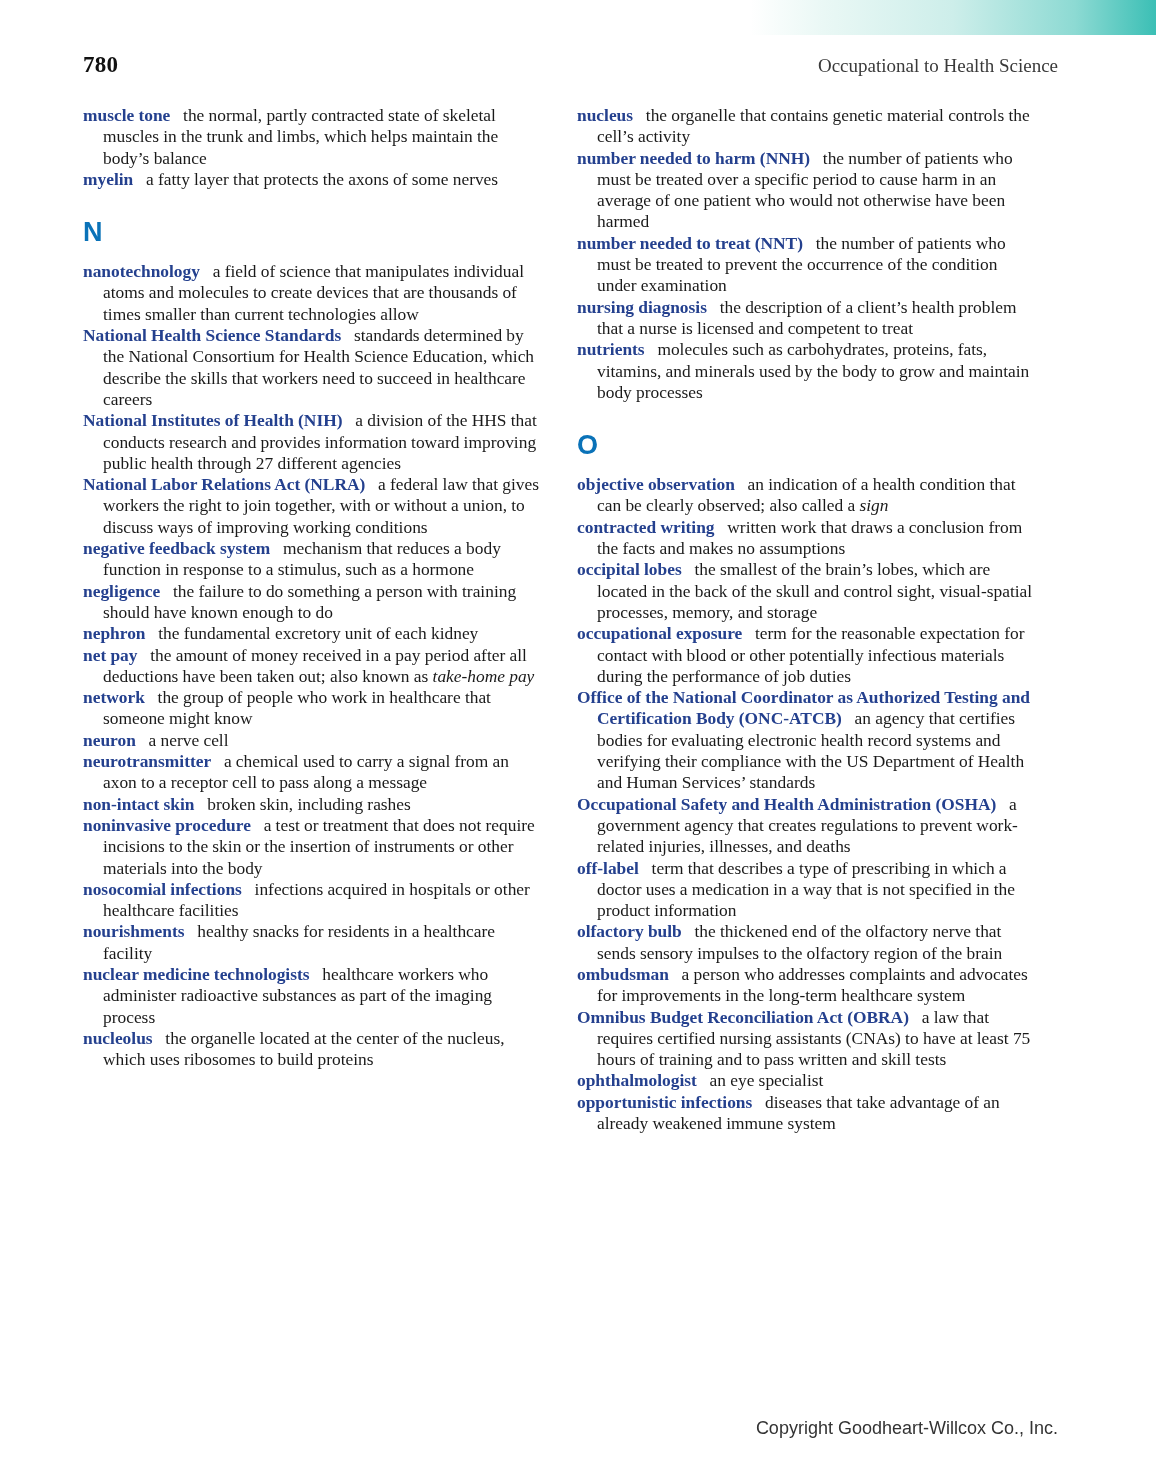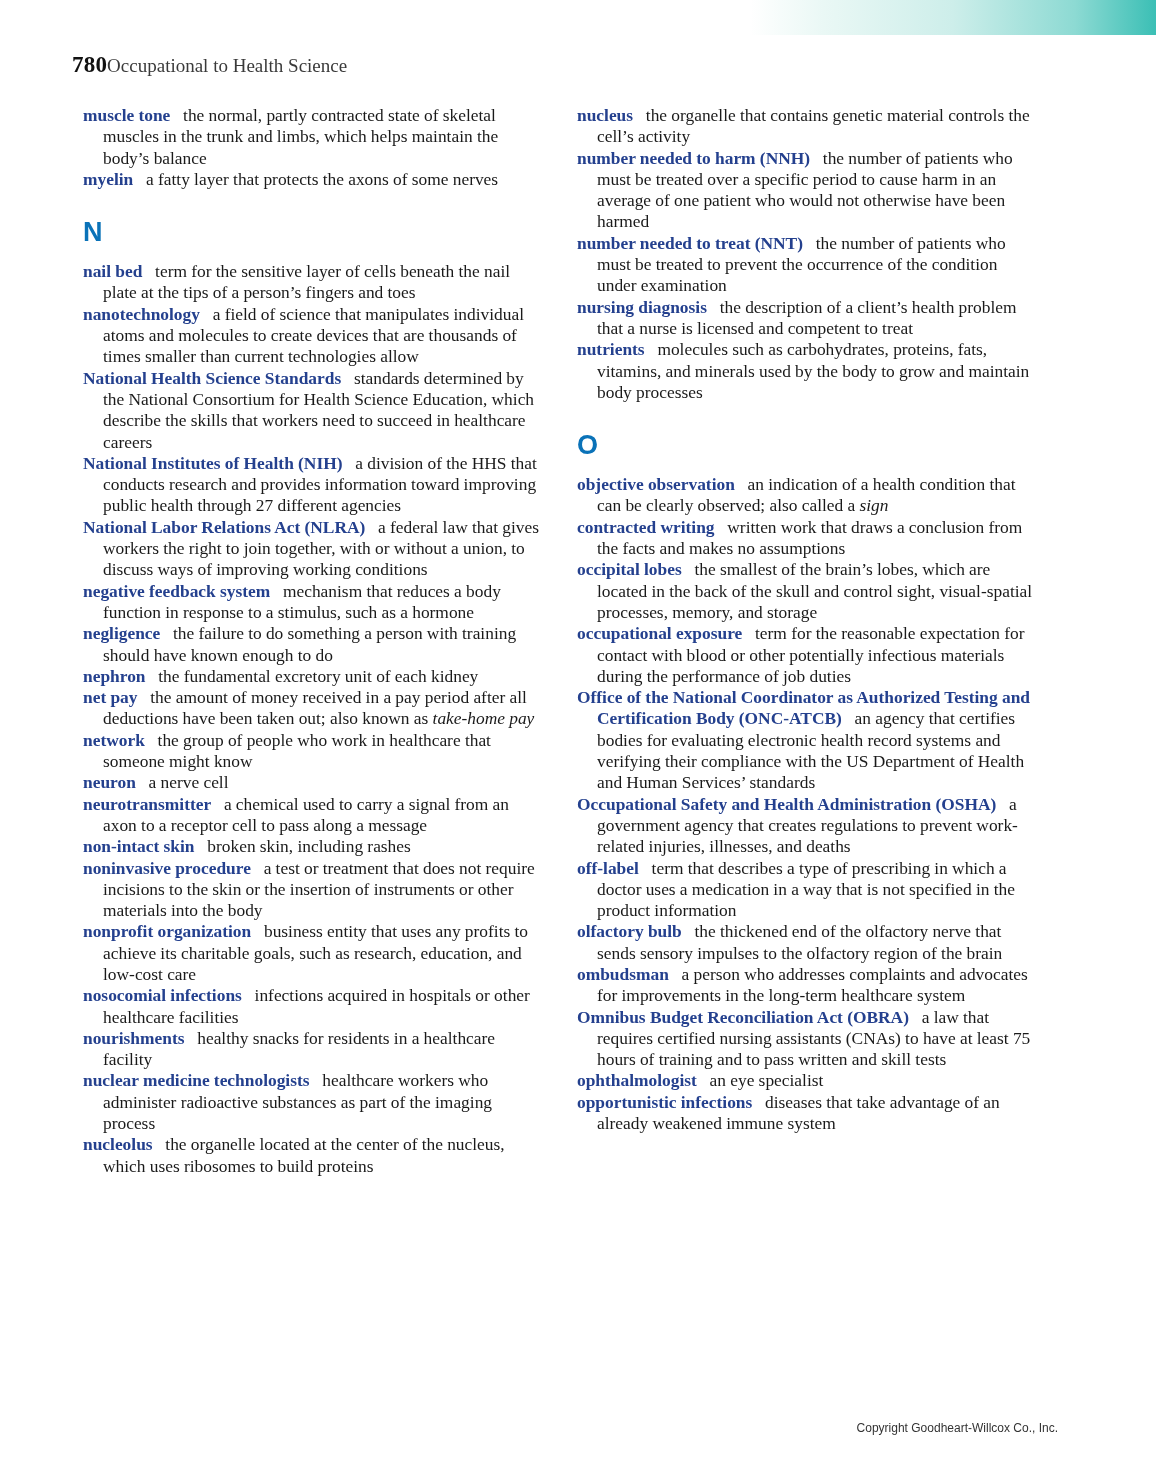--- a/index.html
+++ b/index.html
@@ -22,26 +22,26 @@
     left: 750px;
     width: 406px;
     height: 35px;
     background: linear-gradient(to right, #ffffff 0%, #eaf8f5 18%, #cdeeea 50%, #8ddad3 80%, #3bbfb5 100%);
   }
 
   
   #page-header {
     position: absolute;
     top: 52px;
-    left: 72px;
+    left: 83px;
     width: 975px;
     height: 30px;
     display: flex;
     align-items: baseline;
-    justify-content: flex-start;
+    justify-content: space-between;
   }
   #page-number {
     font-family: "Liberation Serif", "DejaVu Serif", serif;
     font-weight: bold;
     font-size: 23px;
     color: #111111;
     letter-spacing: 0.2px;
   }
   #book-title {
     font-family: "Liberation Serif", "DejaVu Serif", serif;
@@ -96,54 +96,52 @@
   
   #page-footer {
     position: absolute;
     left: 83px;
     top: 1418px;
     width: 975px;
     text-align: right;
   }
   #copyright {
     font-family: "Liberation Sans", "DejaVu Sans", sans-serif;
-    font-size: 12px;
+    font-size: 18px;
     color: #333333;
   }
 </style>
 </head>
 <body>
 
 <div id="deco-bar"></div>
 
 <div id="page-header">
   <span id="page-number">780</span>
   <span id="book-title">Occupational to Health Science</span>
 </div>
 
 <div id="glossary">
   <div class="column" id="col-left">
       <p class="entry"><span class="term">muscle tone</span><span class="gap">&nbsp;&nbsp;&nbsp;</span><span class="definition">the normal, partly contracted state of skeletal muscles in the trunk and limbs, which helps maintain the body’s balance</span></p>
       <p class="entry"><span class="term">myelin</span><span class="gap">&nbsp;&nbsp;&nbsp;</span><span class="definition">a fatty layer that protects the axons of some nerves</span></p>
       <div class="section-letter">N</div>
-      <p class="entry"><span class="term">nail bed</span><span class="gap">&nbsp;&nbsp;&nbsp;</span><span class="definition">term for the sensitive layer of cells beneath the nail plate at the tips of a person’s fingers and toes</span></p>
       <p class="entry"><span class="term">nanotechnology</span><span class="gap">&nbsp;&nbsp;&nbsp;</span><span class="definition">a field of science that manipulates individual atoms and molecules to create devices that are thousands of times smaller than current technologies allow</span></p>
       <p class="entry"><span class="term">National Health Science Standards</span><span class="gap">&nbsp;&nbsp;&nbsp;</span><span class="definition">standards determined by the National Consortium for Health Science Education, which describe the skills that workers need to succeed in healthcare careers</span></p>
       <p class="entry"><span class="term">National Institutes of Health (NIH)</span><span class="gap">&nbsp;&nbsp;&nbsp;</span><span class="definition">a division of the HHS that conducts research and provides information toward improving public health through 27 different agencies</span></p>
       <p class="entry"><span class="term">National Labor Relations Act (NLRA)</span><span class="gap">&nbsp;&nbsp;&nbsp;</span><span class="definition">a federal law that gives workers the right to join together, with or without a union, to discuss ways of improving working conditions</span></p>
       <p class="entry"><span class="term">negative feedback system</span><span class="gap">&nbsp;&nbsp;&nbsp;</span><span class="definition">mechanism that reduces a body function in response to a stimulus, such as a hormone</span></p>
       <p class="entry"><span class="term">negligence</span><span class="gap">&nbsp;&nbsp;&nbsp;</span><span class="definition">the failure to do something a person with training should have known enough to do</span></p>
       <p class="entry"><span class="term">nephron</span><span class="gap">&nbsp;&nbsp;&nbsp;</span><span class="definition">the fundamental excretory unit of each kidney</span></p>
       <p class="entry"><span class="term">net pay</span><span class="gap">&nbsp;&nbsp;&nbsp;</span><span class="definition">the amount of money received in a pay period after all deductions have been taken out; also known as </span><span class="ital">take-home pay</span></p>
       <p class="entry"><span class="term">network</span><span class="gap">&nbsp;&nbsp;&nbsp;</span><span class="definition">the group of people who work in healthcare that someone might know</span></p>
       <p class="entry"><span class="term">neuron</span><span class="gap">&nbsp;&nbsp;&nbsp;</span><span class="definition">a nerve cell</span></p>
       <p class="entry"><span class="term">neurotransmitter</span><span class="gap">&nbsp;&nbsp;&nbsp;</span><span class="definition">a chemical used to carry a signal from an axon to a receptor cell to pass along a message</span></p>
       <p class="entry"><span class="term">non-intact skin</span><span class="gap">&nbsp;&nbsp;&nbsp;</span><span class="definition">broken skin, including rashes</span></p>
       <p class="entry"><span class="term">noninvasive procedure</span><span class="gap">&nbsp;&nbsp;&nbsp;</span><span class="definition">a test or treatment that does not require incisions to the skin or the insertion of instruments or other materials into the body</span></p>
-      <p class="entry"><span class="term">nonprofit organization</span><span class="gap">&nbsp;&nbsp;&nbsp;</span><span class="definition">business entity that uses any profits to achieve its charitable goals, such as research, education, and low-cost care</span></p>
       <p class="entry"><span class="term">nosocomial infections</span><span class="gap">&nbsp;&nbsp;&nbsp;</span><span class="definition">infections acquired in hospitals or other healthcare facilities</span></p>
       <p class="entry"><span class="term">nourishments</span><span class="gap">&nbsp;&nbsp;&nbsp;</span><span class="definition">healthy snacks for residents in a healthcare facility</span></p>
       <p class="entry"><span class="term">nuclear medicine technologists</span><span class="gap">&nbsp;&nbsp;&nbsp;</span><span class="definition">healthcare workers who administer radioactive substances as part of the imaging process</span></p>
       <p class="entry"><span class="term">nucleolus</span><span class="gap">&nbsp;&nbsp;&nbsp;</span><span class="definition">the organelle located at the center of the nucleus, which uses ribosomes to build proteins</span></p>
     </div>
   <div class="column" id="col-right">
       <p class="entry"><span class="term">nucleus</span><span class="gap">&nbsp;&nbsp;&nbsp;</span><span class="definition">the organelle that contains genetic material controls the cell’s activity</span></p>
       <p class="entry"><span class="term">number needed to harm (NNH)</span><span class="gap">&nbsp;&nbsp;&nbsp;</span><span class="definition">the number of patients who must be treated over a specific period to cause harm in an average of one patient who would not otherwise have been harmed</span></p>
       <p class="entry"><span class="term">number needed to treat (NNT)</span><span class="gap">&nbsp;&nbsp;&nbsp;</span><span class="definition">the number of patients who must be treated to prevent the occurrence of the condition under examination</span></p>
       <p class="entry"><span class="term">nursing diagnosis</span><span class="gap">&nbsp;&nbsp;&nbsp;</span><span class="definition">the description of a client’s health problem that a nurse is licensed and competent to treat</span></p>

